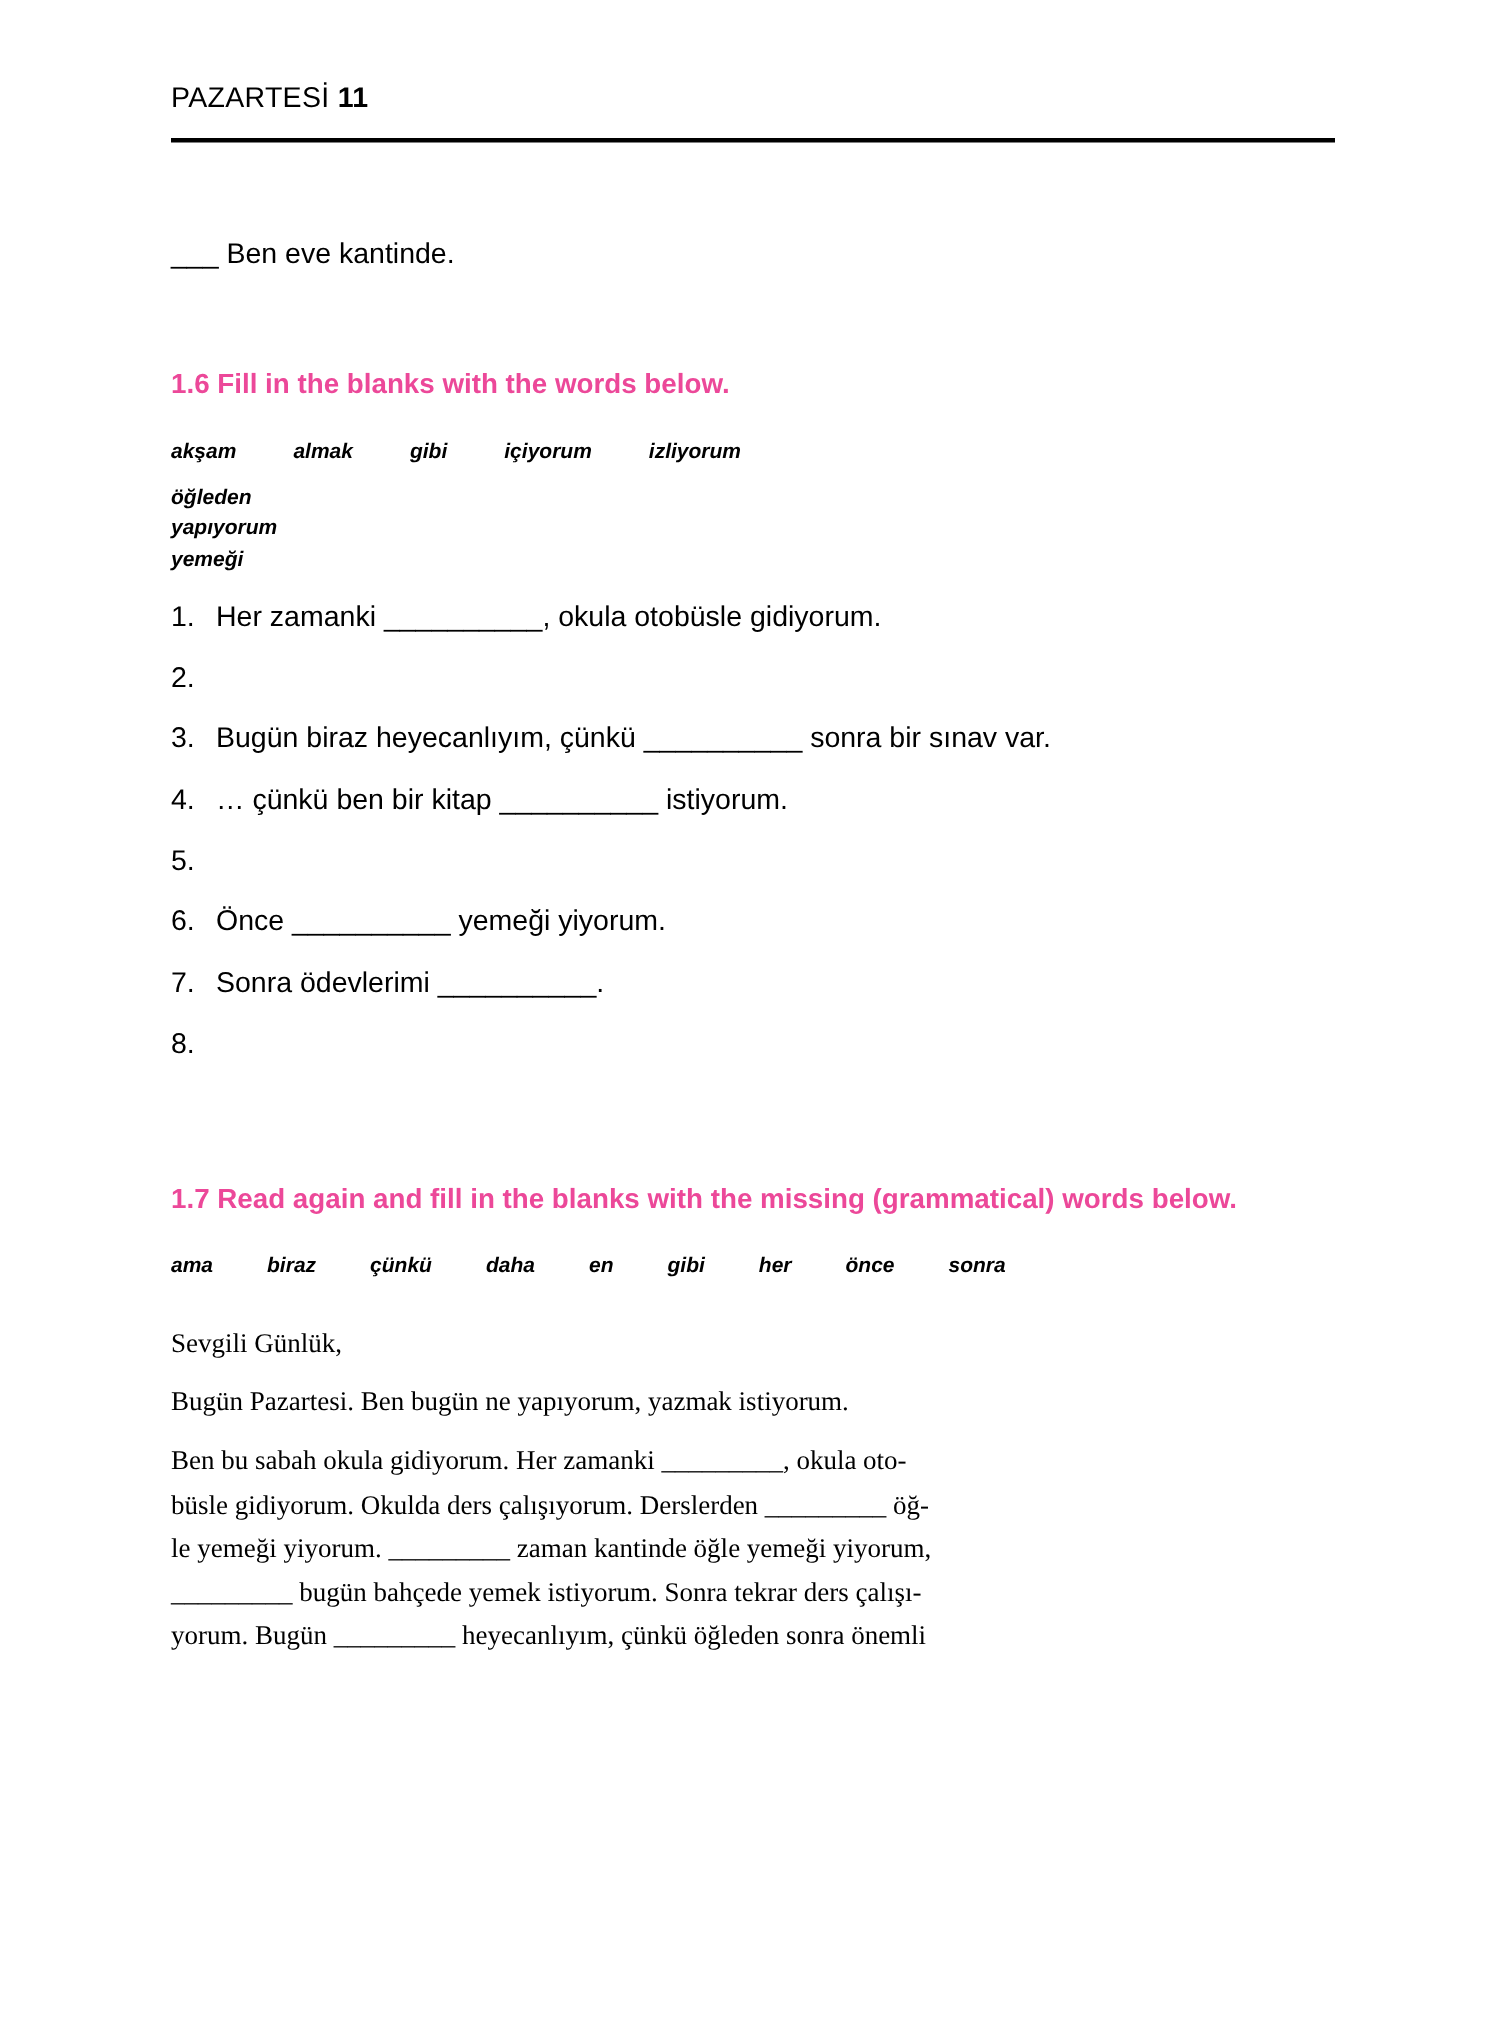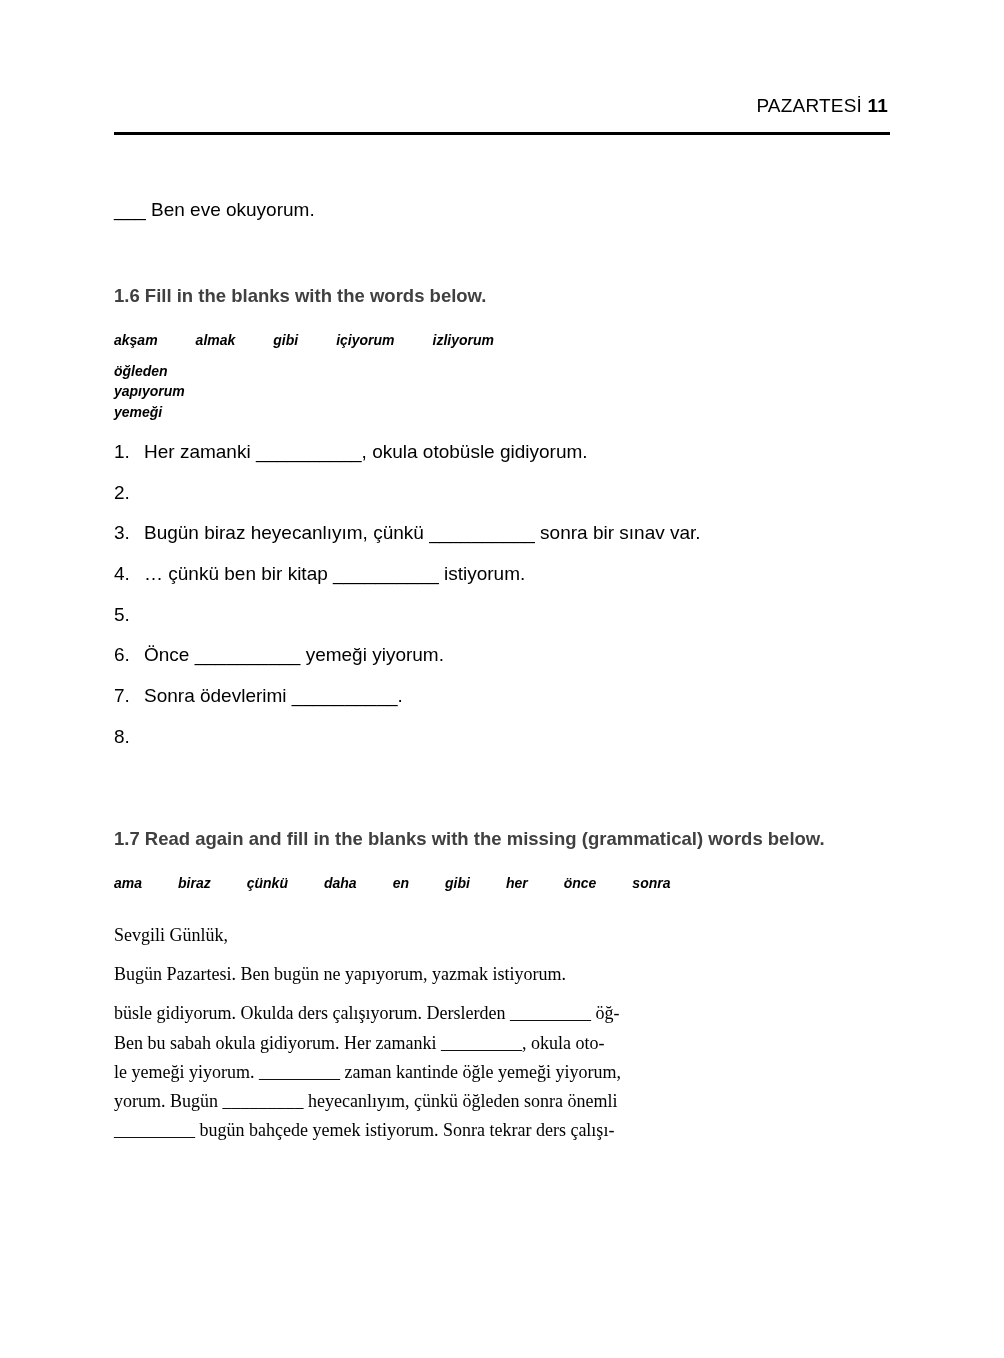--- a/index.html
+++ b/index.html
@@ -21,25 +21,25 @@
     position: absolute;
     left: 0; top: 0;
     width: 1004px;
     height: 1358px;
     box-sizing: border-box;
     padding: 0 114px;
   }
 
   
   .header {
-    margin-top: 96px;
+    margin-top: 56px;
     height: 34px;
     display: flex;
     align-items: flex-start;
-    justify-content: flex-end;
+    justify-content: flex-start;
     padding-right: 2px;
   }
   .header-text {
     font-size: 19px;
     letter-spacing: 0.2px;
     line-height: 1;
     white-space: pre;
   }
   .header-page-num {
     font-weight: bold;
@@ -53,21 +53,21 @@
 
   
   .intro-line {
     margin-top: 62px;
     font-size: 19px;
     line-height: 1.35;
     white-space: pre;
   }
 
   .section-heading {
-    color: #404040;
+    color: #ec4899;
     font-weight: bold;
     font-size: 18.5px;
     line-height: 1.58;
     margin-top: 58px;
     max-width: 740px;
   }
   .section-heading.wide {
     margin-top: 74px;
     max-width: 720px;
   }
@@ -135,21 +135,21 @@
 </head>
 <body>
 
 <div class="page">
 
   <div class="header">
     <div class="header-text"><span>PAZARTESİ</span> <span class="header-page-num">11</span></div>
   </div>
   <div class="header-rule"></div>
 
-  <div class="intro-line">___ Ben eve okuyorum.</div>
+  <div class="intro-line">___ Ben eve kantinde.</div>
 
   <div class="section-heading">1.6 Fill in the blanks with the words below.</div>
 
   <div class="wordbank">
     <div class="wordbank-row spread-1">
       <span class="wb-word">akşam</span>
       <span class="wb-word">almak</span>
       <span class="wb-word">gibi</span>
       <span class="wb-word">içiyorum</span>
       <span class="wb-word">izliyorum</span>
@@ -206,21 +206,21 @@
       <span class="wb-word">her</span>
       <span class="wb-word">önce</span>
       <span class="wb-word">sonra</span>
     </div>
   </div>
 
   <div class="diary">
     <div class="diary-line">Sevgili Günlük,</div>
     <div class="diary-line">Bugün Pazartesi. Ben bugün ne yapıyorum, yazmak istiyorum.</div>
     <div class="diary-para">
+      <div class="pline">Ben bu sabah okula gidiyorum. Her zamanki _________, okula oto-</div>
       <div class="pline">büsle gidiyorum. Okulda ders çalışıyorum. Derslerden _________ öğ-</div>
-      <div class="pline">Ben bu sabah okula gidiyorum. Her zamanki _________, okula oto-</div>
       <div class="pline">le yemeği yiyorum. _________ zaman kantinde öğle yemeği yiyorum,</div>
+      <div class="pline">_________ bugün bahçede yemek istiyorum. Sonra tekrar ders çalışı-</div>
       <div class="pline">yorum. Bugün _________ heyecanlıyım, çünkü öğleden sonra önemli</div>
-      <div class="pline">_________ bugün bahçede yemek istiyorum. Sonra tekrar ders çalışı-</div>
     </div>
   </div>
 
 </div>
 
 </body></html>

